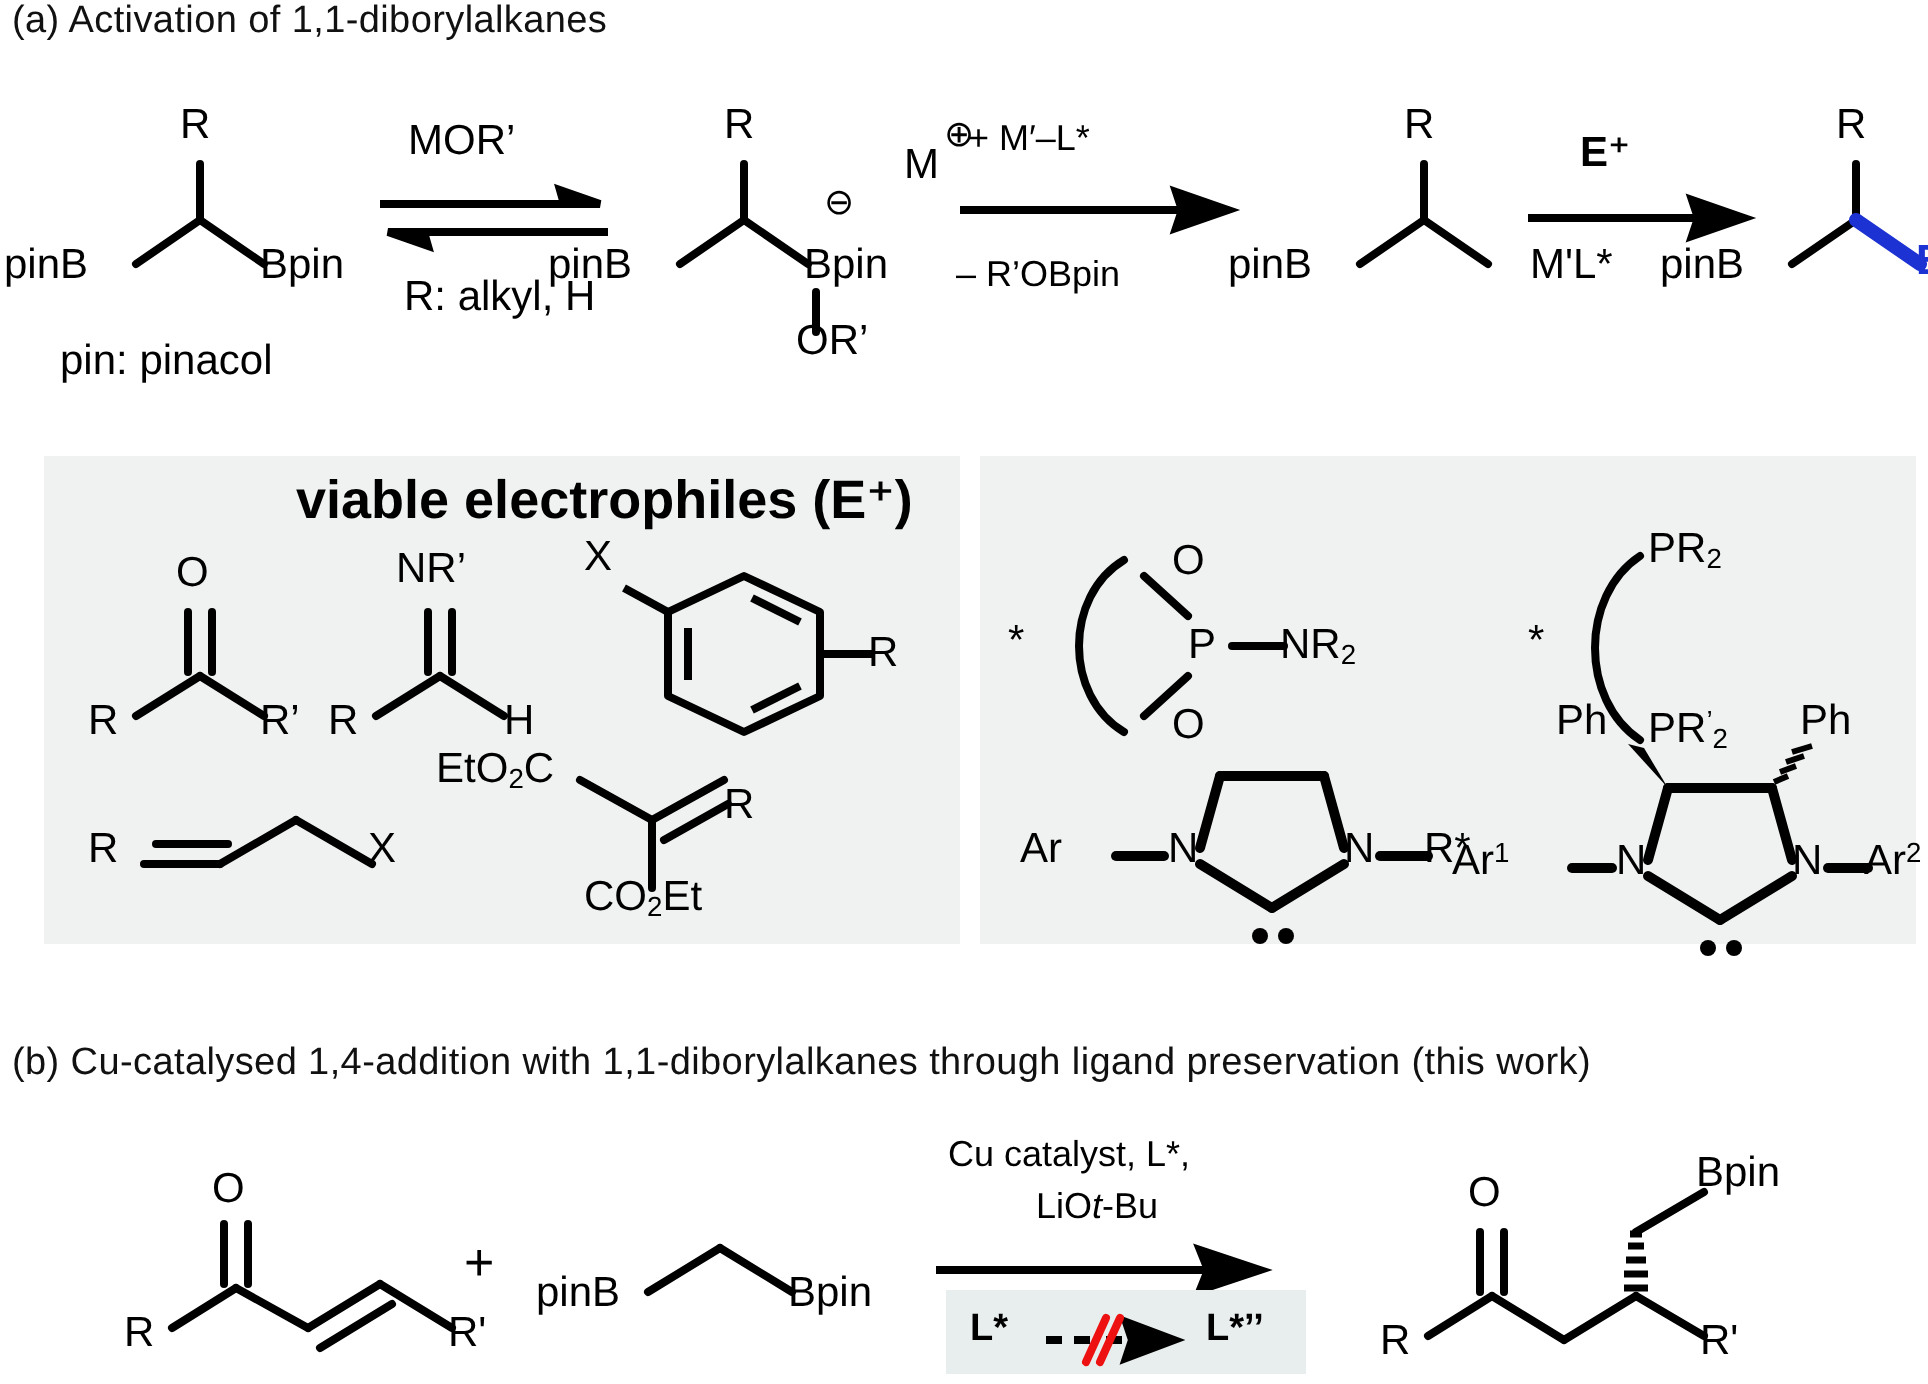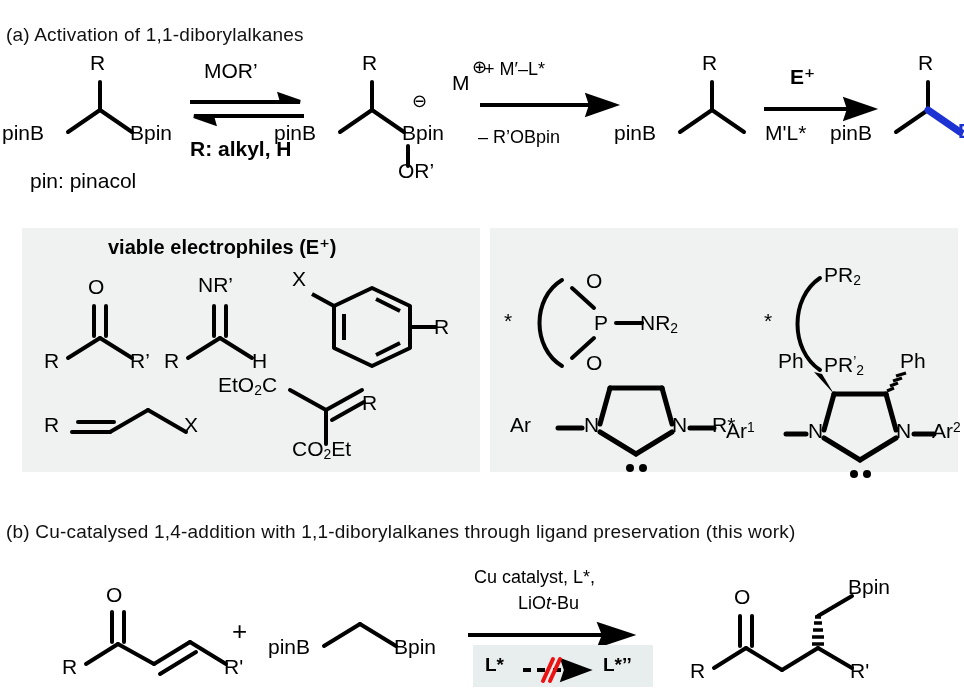--- a/index.html
+++ b/index.html
@@ -26,41 +26,42 @@
   .lbl{
     font-size:21px;
     white-space:nowrap;
     line-height:1;
     color:#000;
   }
   .lbl.sm{font-size:18px;}
   .lbl.b{font-weight:bold;}
   .lbl.blue{color:#1d32d2;font-weight:bold;}
   .boxttl{
-    font-size:20px;
+    font-size:27px;
     font-weight:bold;
     white-space:nowrap;
+    margin-left:40px;
   }
   .graybox{
     background:#f0f2f2;
   }
   .inhibbox{
     background:#e8edee;
   }
   sub{font-size:.66em;vertical-align:-.22em;}
   sup{font-size:.66em;vertical-align:.42em;}
   svg{display:block;overflow:visible;}
   .ital{font-style:italic;}
 </style>
 </head>
 <body>
 
 <div id="page">
 
-  <div class="abs cap" style="left:6px;top:24px;">(a) Activation of 1,1-diborylalkanes</div>
+  <div class="abs cap" style="left:6px;top:0;">(a) Activation of 1,1-diborylalkanes</div>
 
   <div class="abs" style="left:10px;top:60px;">
     <svg width="180" height="110" viewBox="0 0 180 110">
       <g stroke="#000" stroke-width="4" stroke-linecap="round" fill="none">
         <line x1="90" y1="50" x2="90" y2="22"></line>
         <line x1="90" y1="50" x2="58" y2="72"></line>
         <line x1="90" y1="50" x2="122" y2="72"></line>
       </g>
     </svg>
     <div class="abs lbl" style="left:80px;top:-8px;">R</div>
@@ -72,21 +73,21 @@
   <div class="abs" style="left:188px;top:60px;">
     <div class="abs lbl" style="left:16px;top:0px;text-align:center;">MOR’</div>
     <svg width="118" height="40" viewBox="0 0 118 40" style="position:absolute;left:0;top:30px;">
       <g stroke="#000" stroke-width="4" fill="#000">
         <line x1="2" y1="12" x2="104" y2="12"></line>
         <polygon points="112,12 92,5 94,12"></polygon>
         <line x1="14" y1="26" x2="116" y2="26"></line>
         <polygon points="6,26 26,33 24,26"></polygon>
       </g>
     </svg>
-    <div class="abs lbl" style="left:2px;top:78px;font-weight:bold;">R: alkyl, H</div>
+    <div class="abs lbl" style="left:14px;top:78px;">R: alkyl, H</div>
   </div>
 
   <div class="abs" style="left:290px;top:60px;">
     <svg width="190" height="130" viewBox="0 0 190 130">
       <g stroke="#000" stroke-width="4" stroke-linecap="round" fill="none">
         <line x1="82" y1="50" x2="82" y2="22"></line>
         <line x1="82" y1="50" x2="50" y2="72"></line>
         <line x1="82" y1="50" x2="114" y2="72"></line>
         <line x1="118" y1="86" x2="118" y2="106"></line>
       </g>

